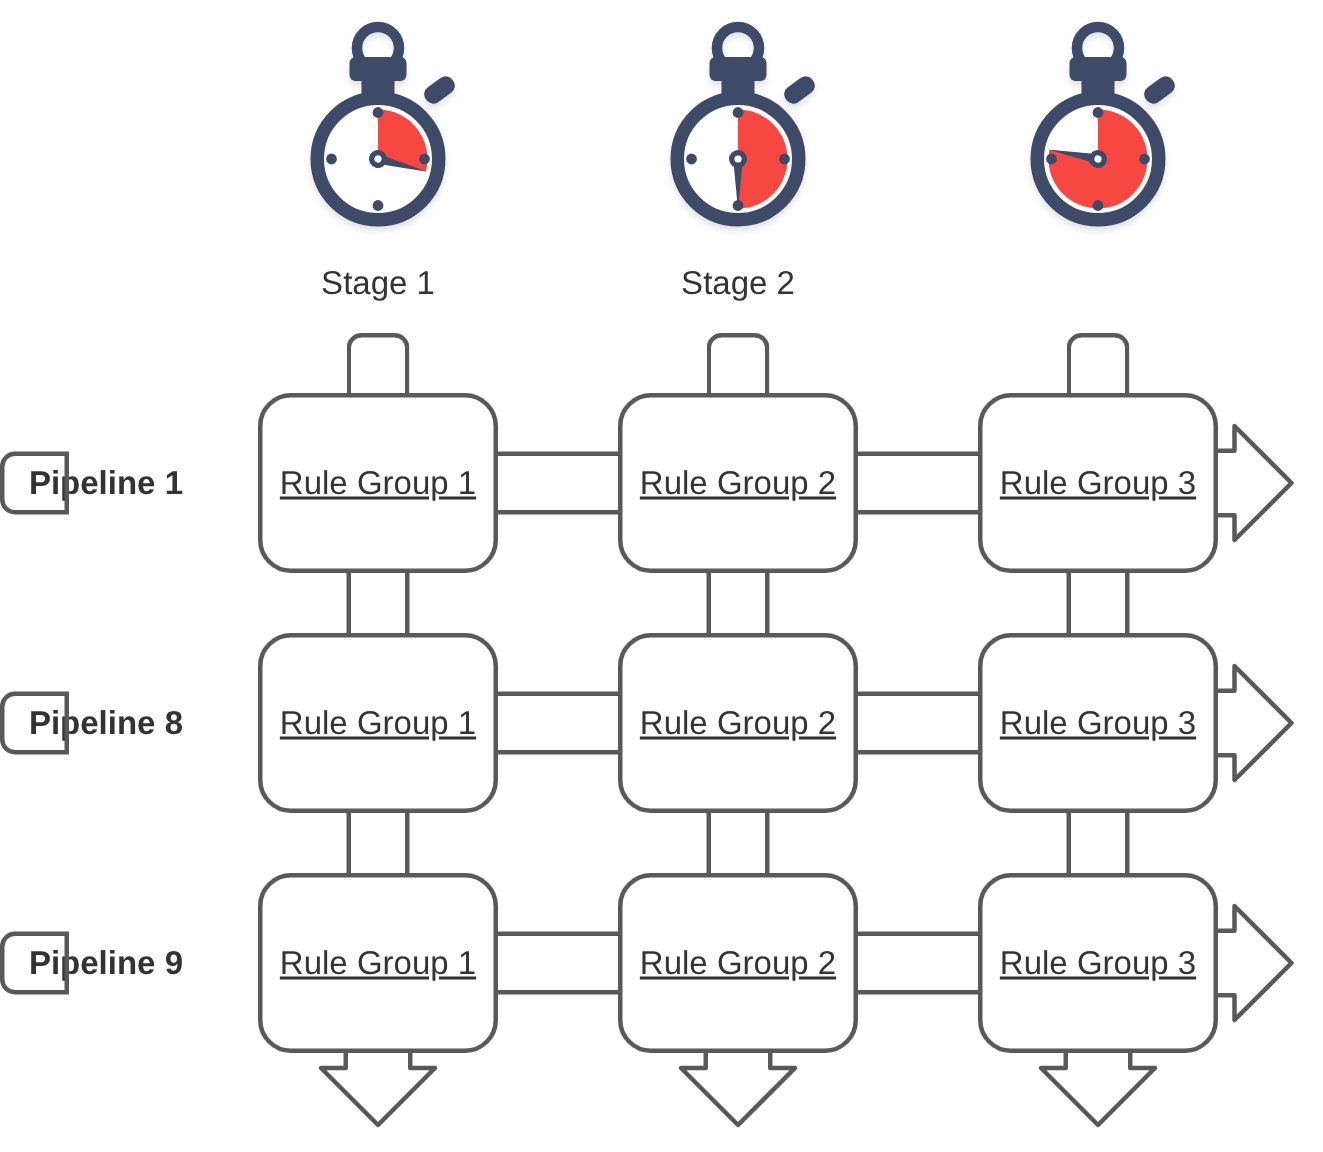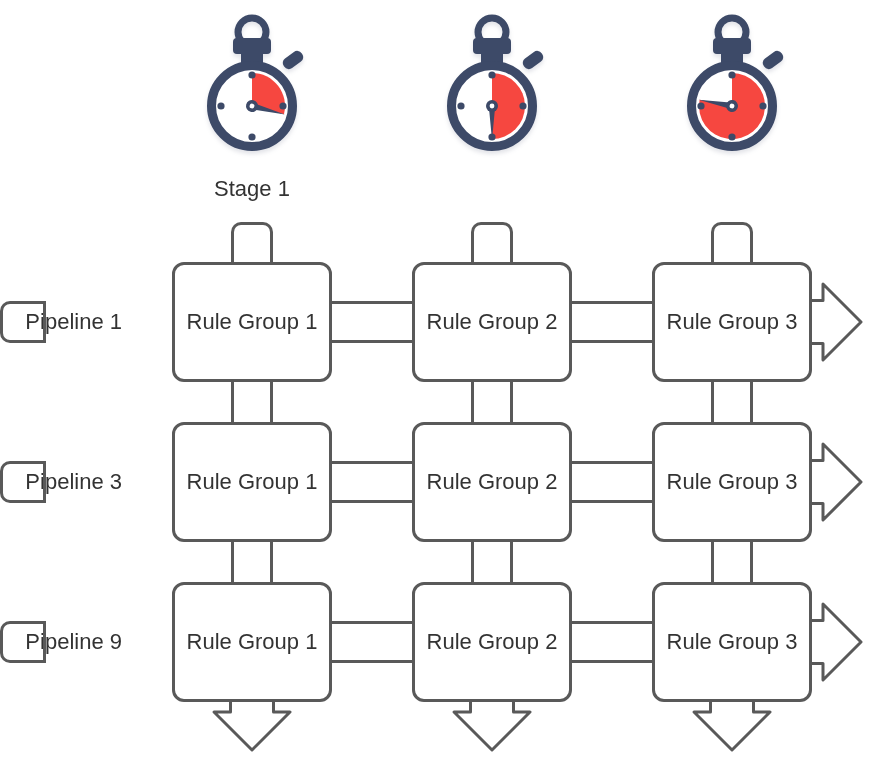--- a/index.html
+++ b/index.html
@@ -11,24 +11,24 @@
   }
   html,body{margin:0;padding:0;background:var(--bg);}
   body{font-family:"Liberation Sans","DejaVu Sans",sans-serif;color:var(--text);}
   .canvas{
     position:relative;width:882px;height:768px;background:var(--bg);
     overflow:hidden;
   }
   
   .node{
     position:absolute;width:160px;height:120px;box-sizing:border-box;
-    border:3px solid var(--line);border-radius:12px;background:#fff;
+    border:3px solid var(--line);border-radius:22px;background:#fff;
     display:flex;align-items:center;justify-content:center;
     font-size:22px;line-height:26px;color:var(--text);
-    z-index:2;text-align:center;
+    z-index:2;text-align:center;text-decoration:underline;
   }
   
   .vtube{
     position:absolute;width:42px;box-sizing:border-box;z-index:1;
     border-left:3px solid var(--line);border-right:3px solid var(--line);
   }
   .tube-top{
     border-top:3px solid var(--line);
     border-radius:10px 10px 0 0;
   }
@@ -40,21 +40,21 @@
     position:absolute;width:46px;height:42px;box-sizing:border-box;z-index:1;
     border:3px solid var(--line);border-radius:10px 0 0 10px;
   }
   
   .stage-label{
     position:absolute;width:120px;top:176px;text-align:center;
     font-size:22px;line-height:26px;color:var(--text);
   }
   .pipeline-label{
     position:absolute;left:8px;width:114px;height:28px;text-align:right;
-    font-size:22px;line-height:28px;color:var(--text);
+    font-size:22px;line-height:28px;color:var(--text);font-weight:bold;
   }
   
   .arrow{position:absolute;z-index:1;}
   .arrow path{
     fill:#fff;stroke:var(--line);stroke-width:3;
     stroke-linejoin:round;
   }
   
   .stopwatch{position:absolute;top:10px;width:120px;height:156px;
     filter:drop-shadow(0 3px 2px rgba(60,70,100,0.15));}
@@ -118,23 +118,24 @@
     <circle class="sw-dot" cx="60" cy="127" r="3.6"></circle>
     <circle class="sw-dot" cx="29" cy="96" r="3.6"></circle>
     <g transform="rotate(280.8 60 96)">
       <polygon class="sw-navy" points="56.5,99 60,62 63.5,99"></polygon>
       <circle class="sw-navy" cx="60" cy="96" r="6"></circle>
       <circle class="sw-pivot" cx="60" cy="96" r="2.4"></circle>
     </g>
   </svg>
 
   <div class="stage-label" style="left:192px">Stage 1</div>
+  <div class="stage-label" style="left:432px">Stage 2</div>
 
   <div class="pipeline-label" style="top:308px">Pipeline 1</div>
-  <div class="pipeline-label" style="top:468px">Pipeline 3</div>
+  <div class="pipeline-label" style="top:468px">Pipeline 8</div>
   <div class="pipeline-label" style="top:628px">Pipeline 9</div>
 
   <div class="vtube tube-top" style="left:231px;top:222px;height:44px"></div>
   <div class="vtube tube-top" style="left:471px;top:222px;height:44px"></div>
   <div class="vtube tube-top" style="left:711px;top:222px;height:44px"></div>
 
   <div class="vtube" style="left:231px;top:380px;height:44px"></div>
   <div class="vtube" style="left:471px;top:380px;height:44px"></div>
   <div class="vtube" style="left:711px;top:380px;height:44px"></div>
   <div class="vtube" style="left:231px;top:540px;height:44px"></div>

